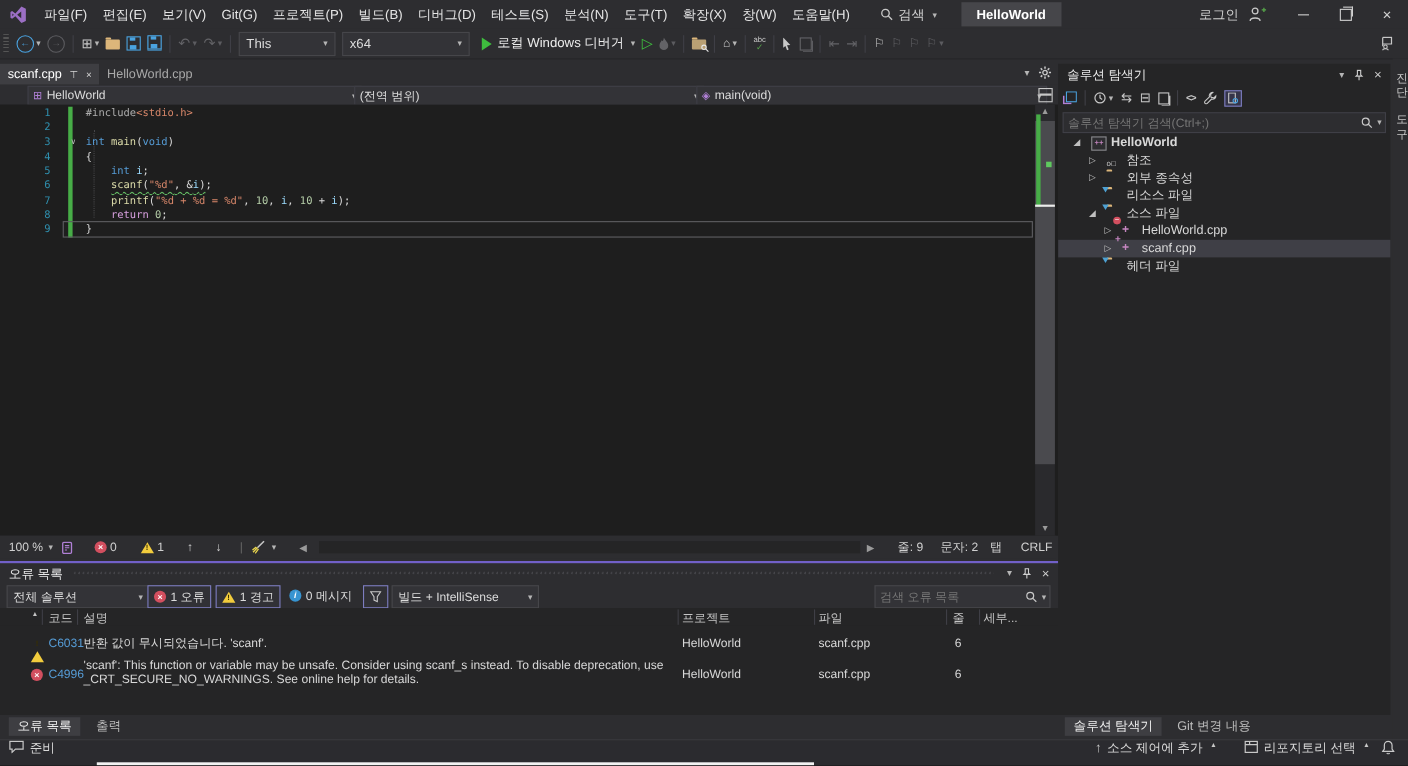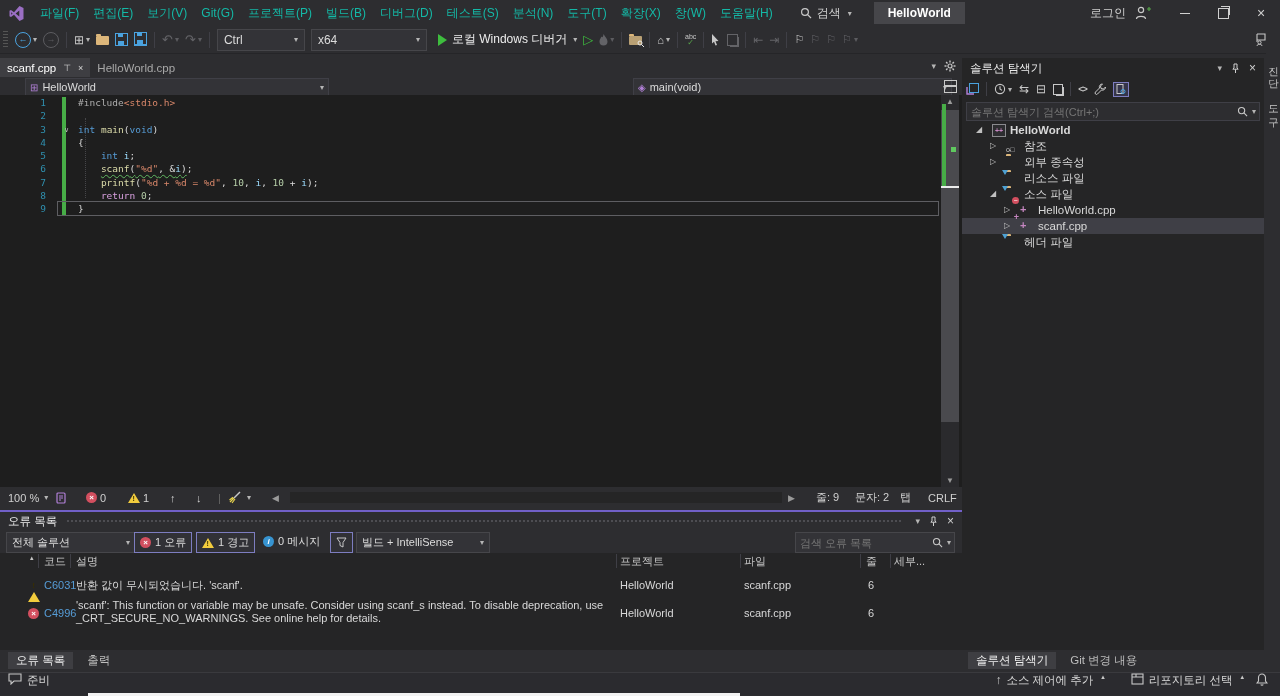--- a/index.html
+++ b/index.html
@@ -4,21 +4,21 @@
 <style>
   html,body{margin:0;padding:0;background:#1a1a1a;}
   #root{position:relative;width:1280px;height:696px;background:#2d2d30;overflow:hidden;
         font-family:"Liberation Sans",sans-serif;font-size:12px;color:#dcdcdc;-webkit-font-smoothing:antialiased;}
   svg{display:block;}
 
   
   .titlebar{position:absolute;left:0;top:0;width:1280px;height:26px;background:#2d2d30;display:flex;align-items:center;}
   .vslogo{margin:0 8px 0 8px;}
   .menus{display:flex;height:26px;align-items:center;}
-  .menu-item{padding:0 7px;height:26px;line-height:26px;color:#14b8a6;font-size:12px;cursor:default;}
+  .menu-item{padding:0 7px;height:26px;line-height:26px;color:#e5e5e5;font-size:12px;cursor:default;}
   .tsearch{display:flex;align-items:center;gap:5px;margin-left:14px;color:#d0d0d0;height:22px;padding:0 6px;}
   .sol-pill{margin-left:16px;background:#46464a;color:#fff;font-weight:bold;height:22px;line-height:22px;padding:0 14px;}
   .tb-right{margin-left:auto;display:flex;align-items:center;height:26px;}
   .signin{color:#d0d0d0;margin-right:8px;}
   .winbtn{width:38px;height:26px;display:flex;align-items:center;justify-content:center;color:#d0d0d0;}
   .min-glyph{width:10px;height:1px;background:#d0d0d0;}
   .restore-glyph{width:9px;height:9px;border:1px solid #d0d0d0;position:relative;}
   .restore-glyph:before{content:'';position:absolute;left:2px;top:-3px;width:8px;height:8px;border:1px solid #d0d0d0;border-left:none;border-bottom:none;}
   .close-glyph{font-size:14px;line-height:14px;color:#d0d0d0;}
 
@@ -229,21 +229,21 @@
     <div class="tbtn dis">
         <span style="font-size:13px">↶</span>
         <span class="caret dis">▾</span>
       </div>
     <div class="tbtn dis">
         <span style="font-size:13px">↷</span>
         <span class="caret dis">▾</span>
       </div>
     <div class="tsep"></div>
     <div class="tdd" style="width:74px;margin:0 3px">
-      <span>Ctrl</span>
+      <span>This</span>
         <span class="caret">▾</span>
     </div>
     <div class="tdd" style="width:102px;margin:0 3px">
       <span>x64</span>
         <span class="caret">▾</span>
     </div>
     <div class="tbtn" style="margin-left:5px">
       <span class="playtri"></span>
       <span class="runlabel">로컬 Windows 디버거</span>
       <span class="caret">▾</span>
@@ -344,20 +344,24 @@
             <line x1="3.5" y1="8.5" x2="2.1" y2="9.9"></line>
           </g>
       </svg>
     </div>
   </div>
 
   <div class="navbar">
     <div class="ndd" style="left:25px;width:294px">
       <span style="color:#b180d7;font-size:10px;margin-right:4px">⊞</span>
       <span>HelloWorld</span>
+        <span class="caret">▾</span>
+    </div>
+    <div class="ndd" style="left:322px;width:308px">
+      <span>(전역 범위)</span>
         <span class="caret">▾</span>
     </div>
     <div class="ndd" style="left:633px;width:309px">
       <span style="color:#b180d7;font-size:10px;margin-right:4px">◈</span>
       <span>main(void)</span>
         <span class="caret">▾</span>
     </div>
     <div class="splitbox"></div>
   </div>
 

